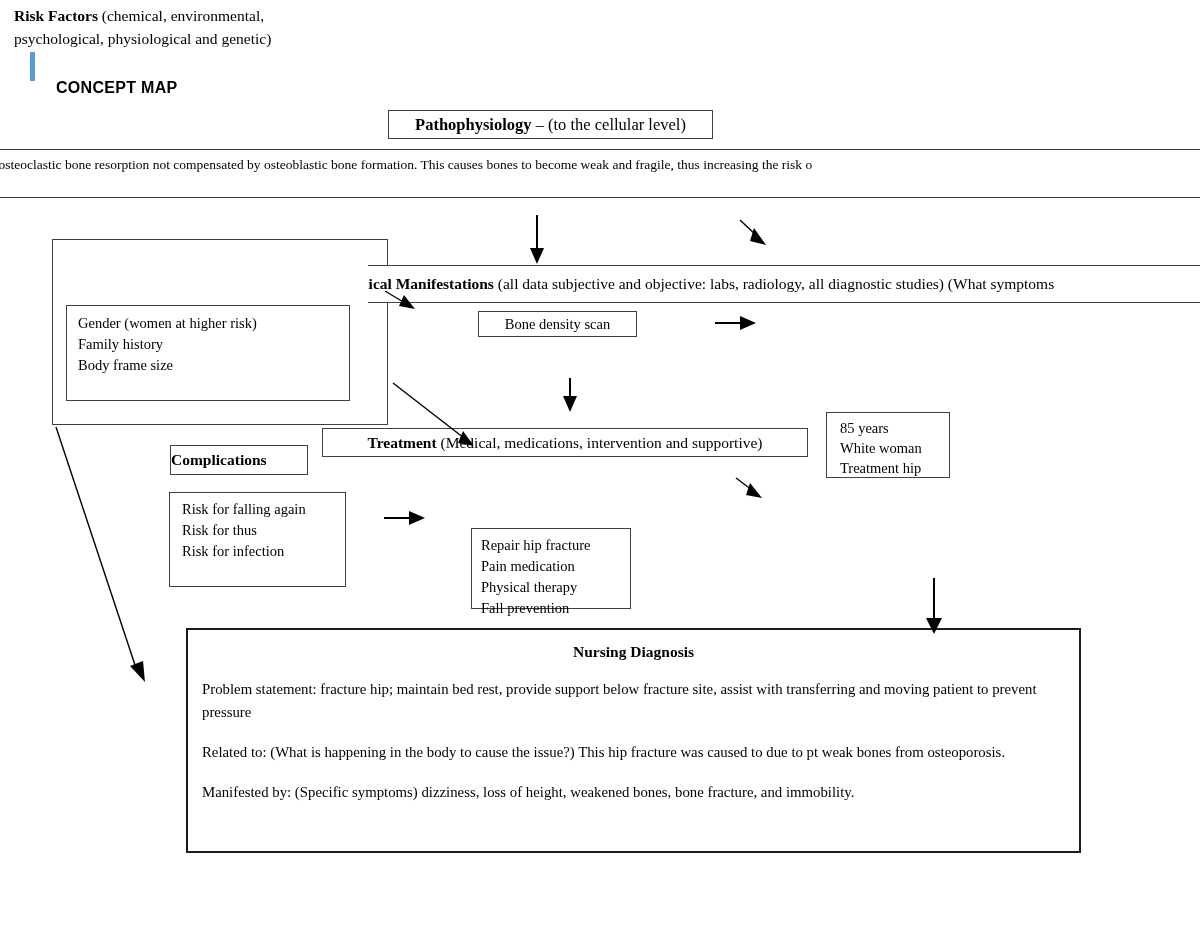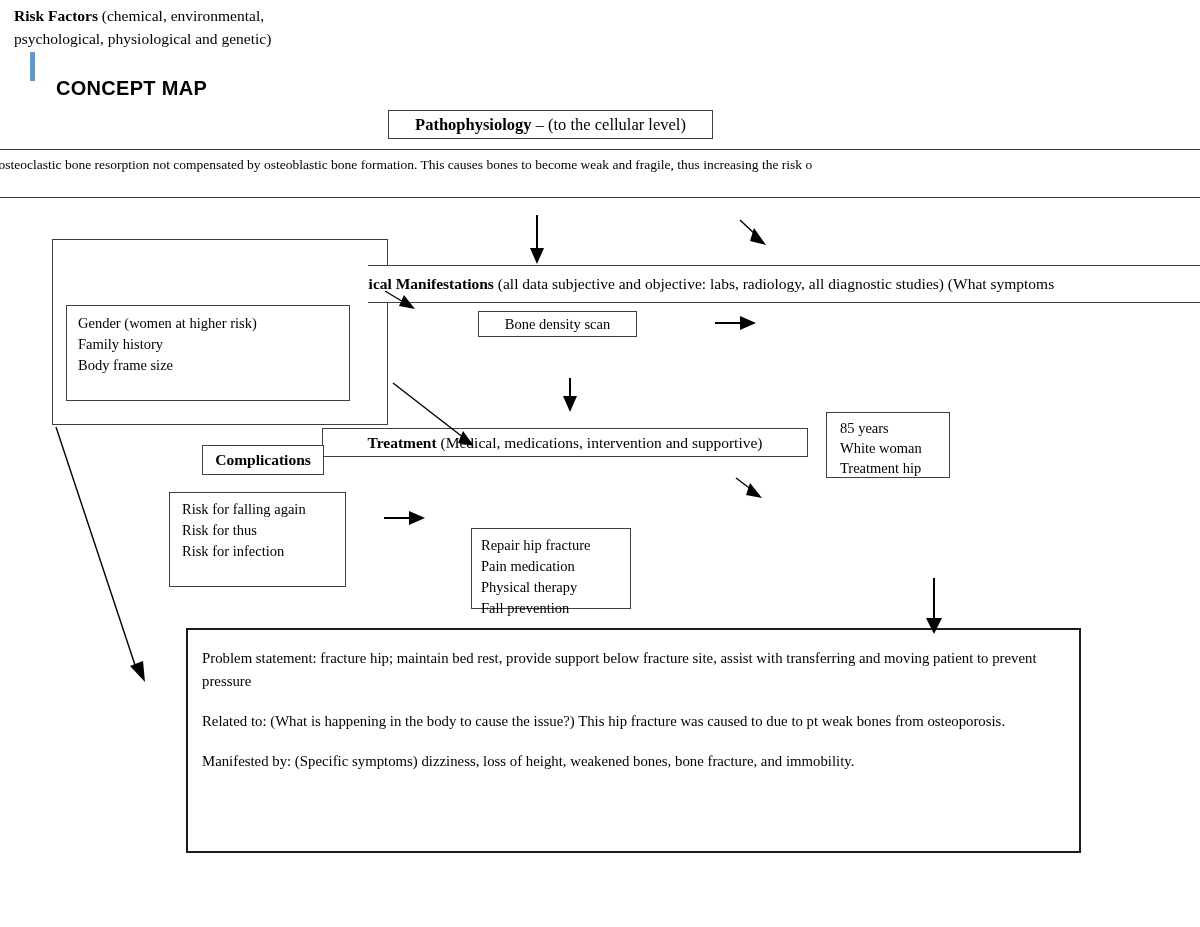--- a/index.html
+++ b/index.html
@@ -34,21 +34,21 @@
     width: 5px;
     height: 29px;
     background: #5B9BD5;
   }
   #concept-map-title {
     position: absolute;
     left: 56px;
     top: 78px;
     font-family: "Liberation Sans", "DejaVu Sans", sans-serif;
     font-weight: bold;
-    font-size: 20px;
+    font-size: 16px;
     letter-spacing: 0.3px;
     line-height: 20px;
   }
 
   
   #patho-header-box {
     left: 388px;
     top: 110px;
     width: 325px;
     height: 29px;
@@ -158,28 +158,27 @@
     height: 29px;
     border-width: 1.5px;
     display: flex;
     align-items: center;
     justify-content: center;
   }
   #treatment-box .label { font-size: 15.5px; }
 
   
   #complications-box {
-    left: 202px;
+    left: 170px;
     top: 445px;
-    width: 122px;
+    width: 138px;
     height: 30px;
     border-width: 1.5px;
     display: flex;
     align-items: center;
-    justify-content: center;
     z-index: 3;
   }
   #complications-box .label { font-size: 15.5px; }
 
   
   #complications-list-box {
     left: 169px;
     top: 492px;
     width: 177px;
     height: 95px;
@@ -291,20 +290,21 @@
 </div>
 
 <div class="box" id="treatment-list-box">
   <div class="line nowrap">Repair hip fracture</div>
   <div class="line nowrap">Pain medication</div>
   <div class="line nowrap">Physical therapy</div>
   <div class="line nowrap">Fall prevention</div>
 </div>
 
 <div class="box" id="nursing-diagnosis-box">
+  <div id="nd-title">Nursing Diagnosis</div>
   <div class="para">Problem statement: fracture hip; maintain bed rest, provide support below fracture site, assist with transferring and moving patient to prevent pressure</div>
   <div class="para">Related to: (What is happening in the body to cause the issue?) This hip fracture was caused to due to pt weak bones from osteoporosis.</div>
   <div class="para">Manifested by: (Specific symptoms) dizziness, loss of height, weakened bones, bone fracture, and immobility.</div>
 </div>
 
 <svg class="arrow-svg" style="left:0;top:0;width:1200px;height:927px;">
 
   <g>
     <line class="arrow-line" x1="537" y1="215" x2="537" y2="252" stroke-width="2"></line>
     <polygon class="arrow-head" points="537,264 530,248 544,248"></polygon>

